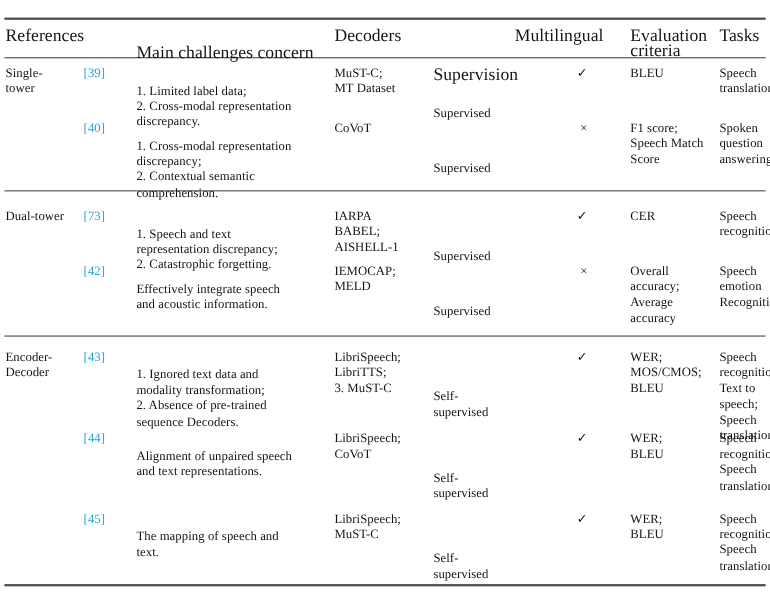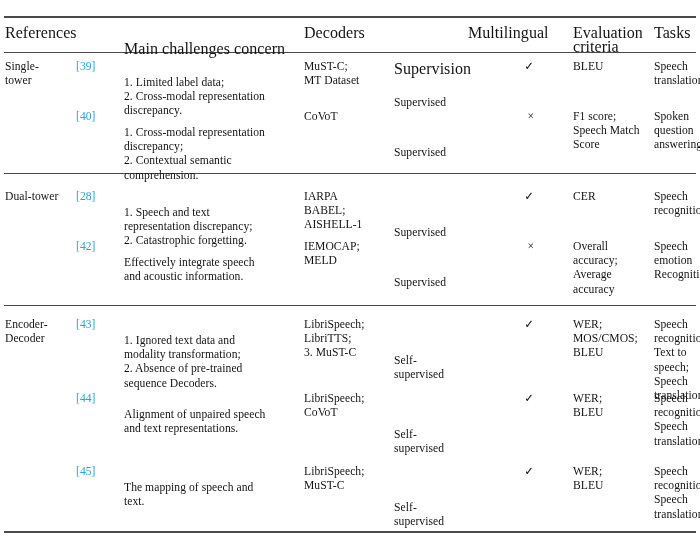--- a/index.html
+++ b/index.html
@@ -157,21 +157,21 @@
       <div class="cell c-task nowrapish">Spoken
 question
 answering</div>
     </div>
 
     <div class="row" style="top:190px;">
       <div class="cell c-ref nowrapish">Dual-tower</div>
     </div>
 
     <div class="row" style="top:190px;">
-      <div class="cell c-cite cite nowrapish">[28]</div>
+      <div class="cell c-cite cite nowrapish">[73]</div>
       <div class="cell c-chal nowrapish">1. Speech and text
 representation discrepancy;
 2. Catastrophic forgetting.</div>
       <div class="cell c-data nowrapish">IARPA
 BABEL;
 AISHELL-1</div>
       <div class="cell c-sup  nowrapish">Supervised</div>
       <div class="cell c-mul  nowrapish">✓</div>
       <div class="cell c-eval nowrapish">CER</div>
       <div class="cell c-task nowrapish">Speech

